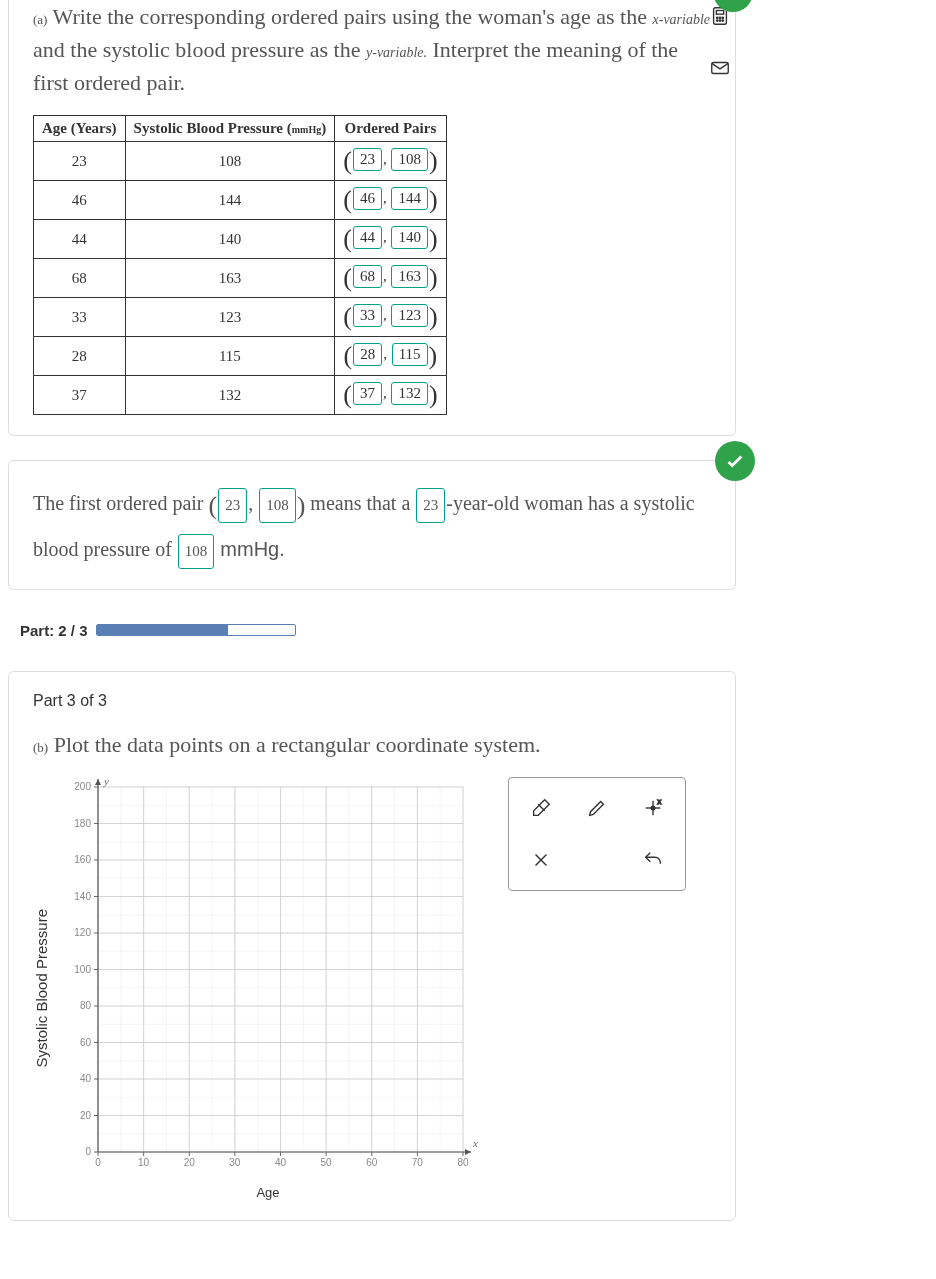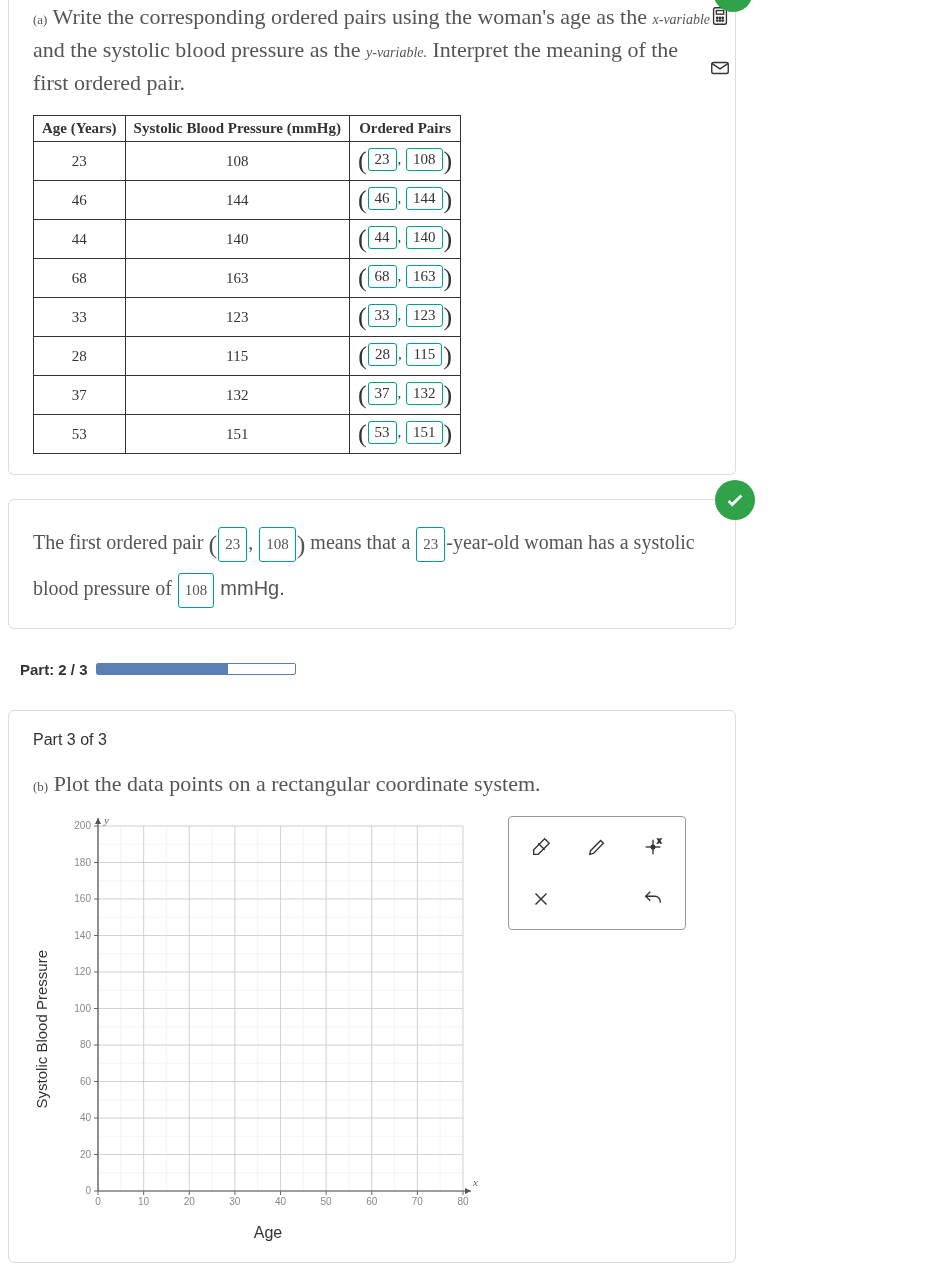--- a/index.html
+++ b/index.html
@@ -23,21 +23,21 @@
 .part-heading { font-family: Arial, sans-serif; font-size: 16px; color: #333; margin-bottom: 18px; }
 .interp { font-family: Georgia, serif; font-size: 20px; color: #555; line-height: 1.9; }
 .progress-row { display: flex; align-items: center; gap: 8px; margin: 0 8px 24px 8px; padding: 8px 12px; }
 .progress-label { font-weight: bold; font-size: 15px; }
 .progress-bar { width: 200px; height: 12px; border: 1px solid #5a7fb5; border-radius: 2px; background: #fff; position: relative; overflow: hidden; }
 .progress-fill { height: 100%; background: #5a7fb5; width: 66.6%; }
 .graph-wrapper { display: flex; gap: 30px; align-items: flex-start; margin-top: 16px; }
 .graph-with-labels { display: flex; align-items: center; }
 .ylabel { writing-mode: vertical-rl; transform: rotate(180deg); font-family: Arial, sans-serif; font-size: 15px; color: #333; margin-right: 8px; }
 .graph-col { display: flex; flex-direction: column; align-items: center; }
-.xlabel { font-family: Arial, sans-serif; font-size: 16px; color: #333; margin-top: 8px; }
+.xlabel { font-family: Arial, sans-serif; font-size: 13px; color: #333; margin-top: 8px; }
 .toolbox { border: 1px solid #999; border-radius: 4px; padding: 10px; display: grid; grid-template-columns: repeat(3,44px); grid-template-rows: repeat(2,40px); gap: 12px; align-items: center; justify-items: center; }
 .tool { width: 32px; height: 32px; display:flex; align-items:center; justify-content:center; cursor: pointer; }
 .tool svg { width: 22px; height: 22px; stroke: #333; fill: none; stroke-width: 1.5; }
 .top-partial-badge { position: absolute; top: -28px; right: -18px; width: 40px; height: 40px; border-radius: 50%; background: #2fa24a; display: flex; align-items: center; justify-content: center; }
 svg.plot text { font-family: Arial, sans-serif; font-size: 10px; fill: #888; }
 svg.plot .axis-var { font-family: 'Times New Roman', serif; font-style: italic; font-size: 11px; fill: #666; }
 </style>
 </head>
 <body>
 
@@ -70,21 +70,21 @@
         </svg>
     </div>
     <p class="question-text">
       <span class="question-label">(a)</span>
       <span>Write the corresponding ordered pairs using the woman's age as the </span><span class="var-label">x-variable</span><span> and the systolic blood pressure as the </span><span class="var-label">y-variable.</span><span> Interpret the meaning of the first ordered pair.</span>
     </p>
     <table class="data-table">
       <thead>
           <tr id="table-head-row">
             <th>Age (Years)</th>
-            <th>Systolic Blood Pressure (<span style="font-family:Georgia,serif;font-size:15px;margin-top:45px;">mmHg</span>)</th>
+            <th>Systolic Blood Pressure (<span style="font-family:Georgia,serif;font-size:10px;margin-top:45px;">mmHg</span>)</th>
             <th>Ordered Pairs</th>
           </tr>
         </thead>
       <tbody id="table-body">
           <tr>
             <td>23</td>
             <td>108</td>
             <td class="pair-cell"><span class="pair-paren">(</span><span class="ans-box">23</span>, <span class="ans-box">108</span><span class="pair-paren">)</span></td>
           </tr>
           <tr>
@@ -109,25 +109,20 @@
           </tr>
           <tr>
             <td>28</td>
             <td>115</td>
             <td class="pair-cell"><span class="pair-paren">(</span><span class="ans-box">28</span>, <span class="ans-box">115</span><span class="pair-paren">)</span></td>
           </tr>
           <tr>
             <td>37</td>
             <td>132</td>
             <td class="pair-cell"><span class="pair-paren">(</span><span class="ans-box">37</span>, <span class="ans-box">132</span><span class="pair-paren">)</span></td>
-          </tr>
-          <tr>
-            <td>53</td>
-            <td>151</td>
-            <td class="pair-cell"><span class="pair-paren">(</span><span class="ans-box">53</span>, <span class="ans-box">151</span><span class="pair-paren">)</span></td>
           </tr>
         </tbody>
     </table>
   </div>
 
   <div class="card">
     <div class="card-badge">
       <svg viewBox="0 0 24 24">
           <path d="M5 13l4 4 10-10"></path>
         </svg>

